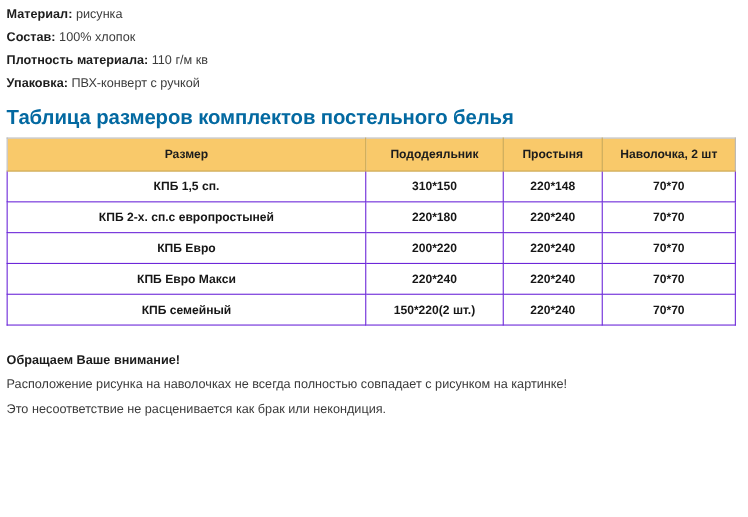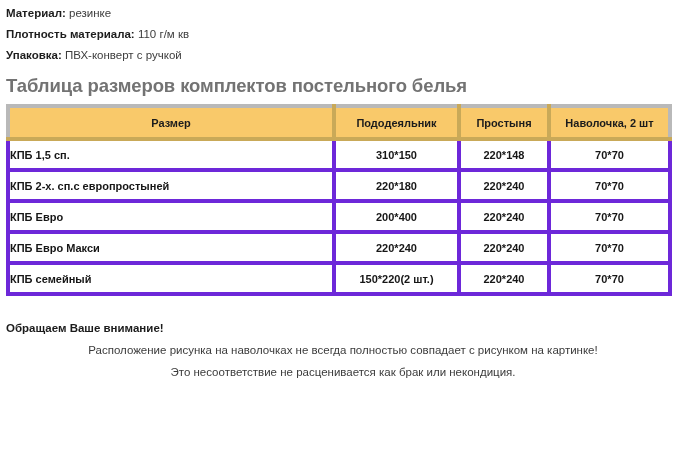--- a/index.html
+++ b/index.html
@@ -40,39 +40,39 @@
   }
   .spec-value {
     font-weight: normal;
     color: #3c3c3c;
   }
 
   
   .section-title {
     font-size: 18.5px;
     font-weight: bold;
-    color: #737373;
+    color: #0369a1;
     margin: 9px 0 7px 6px;
     letter-spacing: -0.1px;
     white-space: nowrap;
   }
 
   
   .size-table-wrap {
     margin: 0 10px 0 6px;
   }
   table.size-table {
     width: 662px;
     border-collapse: collapse;
     table-layout: fixed;
     border: 1px solid #c9c9c9;
   }
   table.size-table th,
   table.size-table td {
-    border: 4px solid #6d28d9;
+    border: 1px solid #6d28d9;
     padding: 0;
     height: 27px;
     font-size: 11px;
     vertical-align: middle;
   }
   table.size-table thead th {
     background: #f9c96a;
     color: #1c1c1c;
     font-weight: bold;
     font-size: 11px;
@@ -86,21 +86,21 @@
   }
   table.size-table thead th.col-pillow {
     border-right-color: #b9b9b9;
   }
   table.size-table tbody td {
     background: #ffffff;
     color: #161616;
     font-weight: bold;
   }
   td.cell-name {
-    text-align: left;
+    text-align: center;
     padding-left: 14px;
   }
   td.cell-val {
     text-align: center;
   }
 
   col.c-size   { width: 326px; }
   col.c-duvet  { width: 125px; }
   col.c-sheet  { width: 90px;  }
   col.c-pillow { width: 121px; }
@@ -115,32 +115,35 @@
     white-space: nowrap;
   }
   .note.bold {
     font-weight: bold;
     color: #1b1b1b;
     margin-top: 12px;
   }
   .note.plain {
     font-weight: normal;
     color: #3b3b3b;
-    text-align: center;
   }
 </style>
 </head>
 <body>
 
 <div class="page">
 
   <div class="specs">
     <div class="spec-line">
       <span class="spec-label">Материал:</span>
-      <span class="spec-value">резинке</span>
+      <span class="spec-value">рисунка</span>
+    </div>
+    <div class="spec-line">
+      <span class="spec-label">Состав:</span>
+      <span class="spec-value">100% хлопок</span>
     </div>
     <div class="spec-line">
       <span class="spec-label">Плотность материала:</span>
       <span class="spec-value">110 г/м кв</span>
     </div>
     <div class="spec-line">
       <span class="spec-label">Упаковка:</span>
       <span class="spec-value">ПВХ-конверт с ручкой</span>
     </div>
   </div>
@@ -171,21 +174,21 @@
           <td class="cell-val">70*70</td>
         </tr>
         <tr>
           <td class="cell-name">КПБ 2-х. сп.с европростыней</td>
           <td class="cell-val">220*180</td>
           <td class="cell-val">220*240</td>
           <td class="cell-val">70*70</td>
         </tr>
         <tr>
           <td class="cell-name">КПБ Евро</td>
-          <td class="cell-val">200*400</td>
+          <td class="cell-val">200*220</td>
           <td class="cell-val">220*240</td>
           <td class="cell-val">70*70</td>
         </tr>
         <tr>
           <td class="cell-name">КПБ Евро Макси</td>
           <td class="cell-val">220*240</td>
           <td class="cell-val">220*240</td>
           <td class="cell-val">70*70</td>
         </tr>
         <tr>

